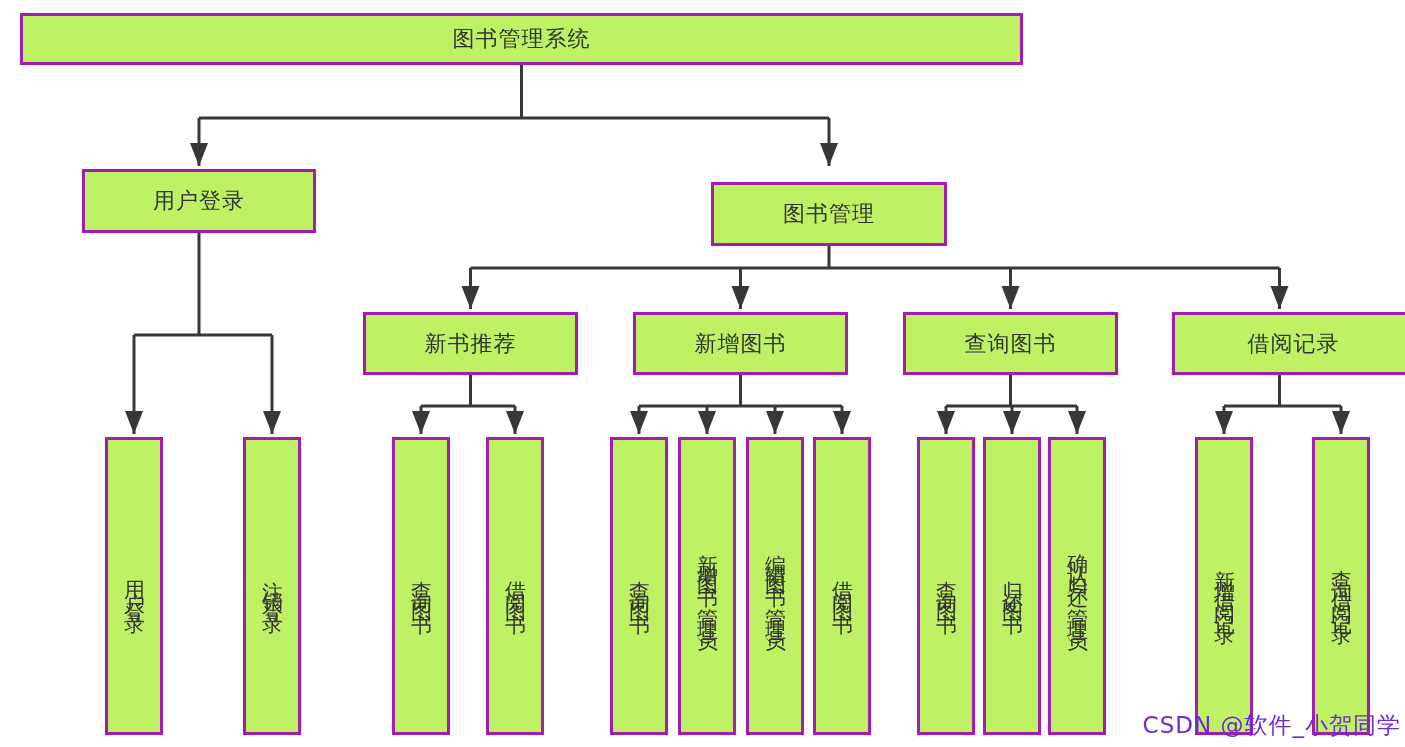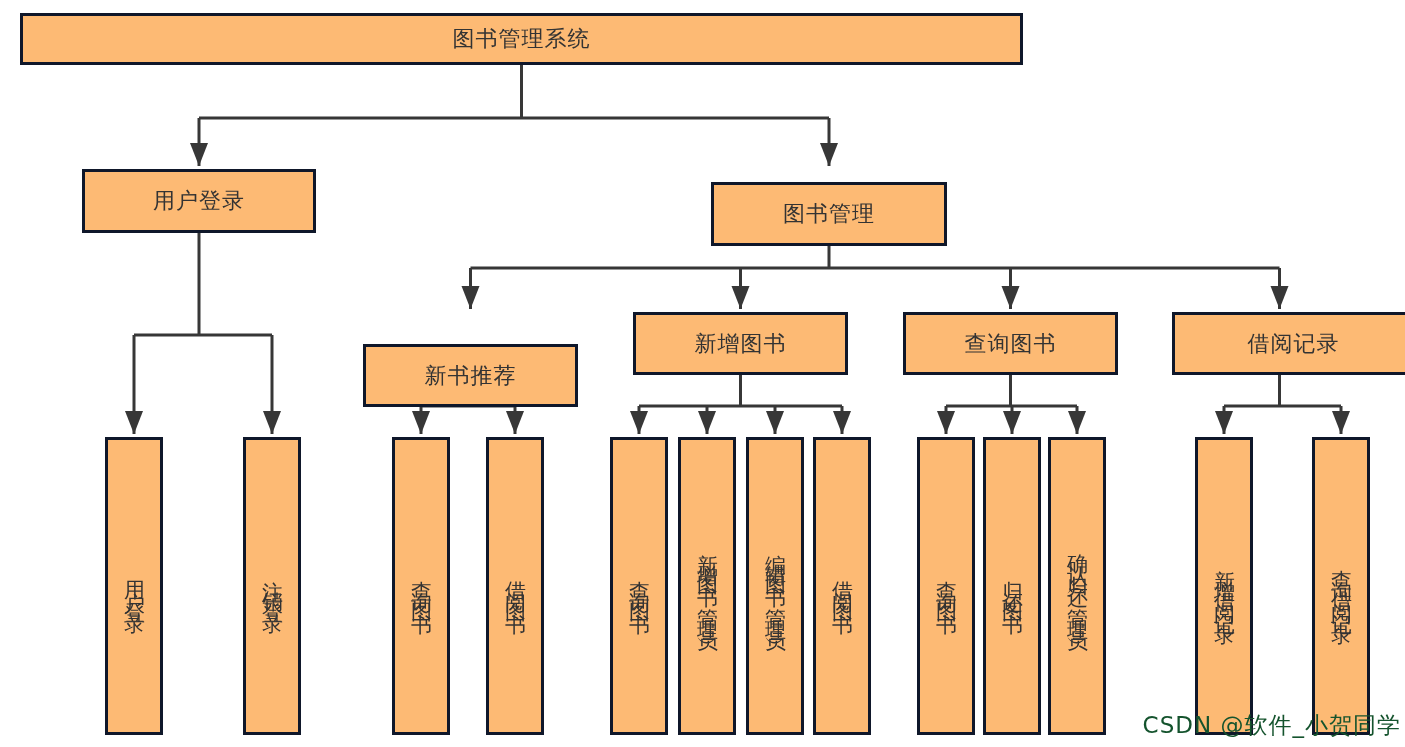--- a/index.html
+++ b/index.html
@@ -19,22 +19,22 @@
     position: absolute;
     left: 0;
     top: 0;
     width: 1405px;
     height: 747px;
     z-index: 1;
   }
   .box {
     position: absolute;
     box-sizing: border-box;
-    background: #fdba74;
-    border: 3px solid #0f172a;
+    background: #bef264;
+    border: 3px solid #a21caf;
     display: flex;
     align-items: center;
     justify-content: center;
     color: #333333;
     z-index: 2;
   }
   .h-box {
     font-size: 22px;
     letter-spacing: 1px;
     white-space: nowrap;
@@ -42,21 +42,21 @@
   .v-box {
     writing-mode: vertical-rl;
     font-size: 21px;
     line-height: 1;
     letter-spacing: 11px;
   }
   
   #node-root            { left: 20px;   top: 13px;  width: 1003px; height: 52px; }
   #node-user-login      { left: 82px;   top: 169px; width: 234px;  height: 64px; }
   #node-book-management { left: 711px;  top: 182px; width: 236px;  height: 64px; }
-  #node-new-book-recommend { left: 363px;  top: 312px; width: 215px; height: 63px; margin-top: 32px; }
+  #node-new-book-recommend { left: 363px;  top: 312px; width: 215px; height: 63px; }
   #node-book-borrowing     { left: 633px;  top: 312px; width: 215px; height: 63px; }
   #node-current-borrowing  { left: 903px;  top: 312px; width: 215px; height: 63px; }
   #node-borrowing-records  { left: 1172px; top: 312px; width: 243px; height: 63px; }
   .leaf { top: 437px; width: 58px; height: 298px; }
   #leaf-user-login     { left: 105px; }
   #leaf-logout         { left: 243px; }
   #leaf-nb-query       { left: 392px; }
   #leaf-nb-borrow      { left: 486px; }
   #leaf-bb-query       { left: 610px; }
   #leaf-bb-add         { left: 678px; }
@@ -65,21 +65,21 @@
   #leaf-cb-query       { left: 917px; }
   #leaf-cb-return      { left: 983px; }
   #leaf-cb-confirm     { left: 1048px; }
   #leaf-br-add         { left: 1195px; }
   #leaf-br-query       { left: 1312px; }
   #watermark {
     position: absolute;
     right: 4px;
     bottom: 6px;
     font-size: 23px;
-    color: #14532d;
+    color: #6d28d9;
     letter-spacing: 1px;
     z-index: 3;
     white-space: nowrap;
   }
 </style>
 </head>
 <body>
 
 <div id="stage">
 

